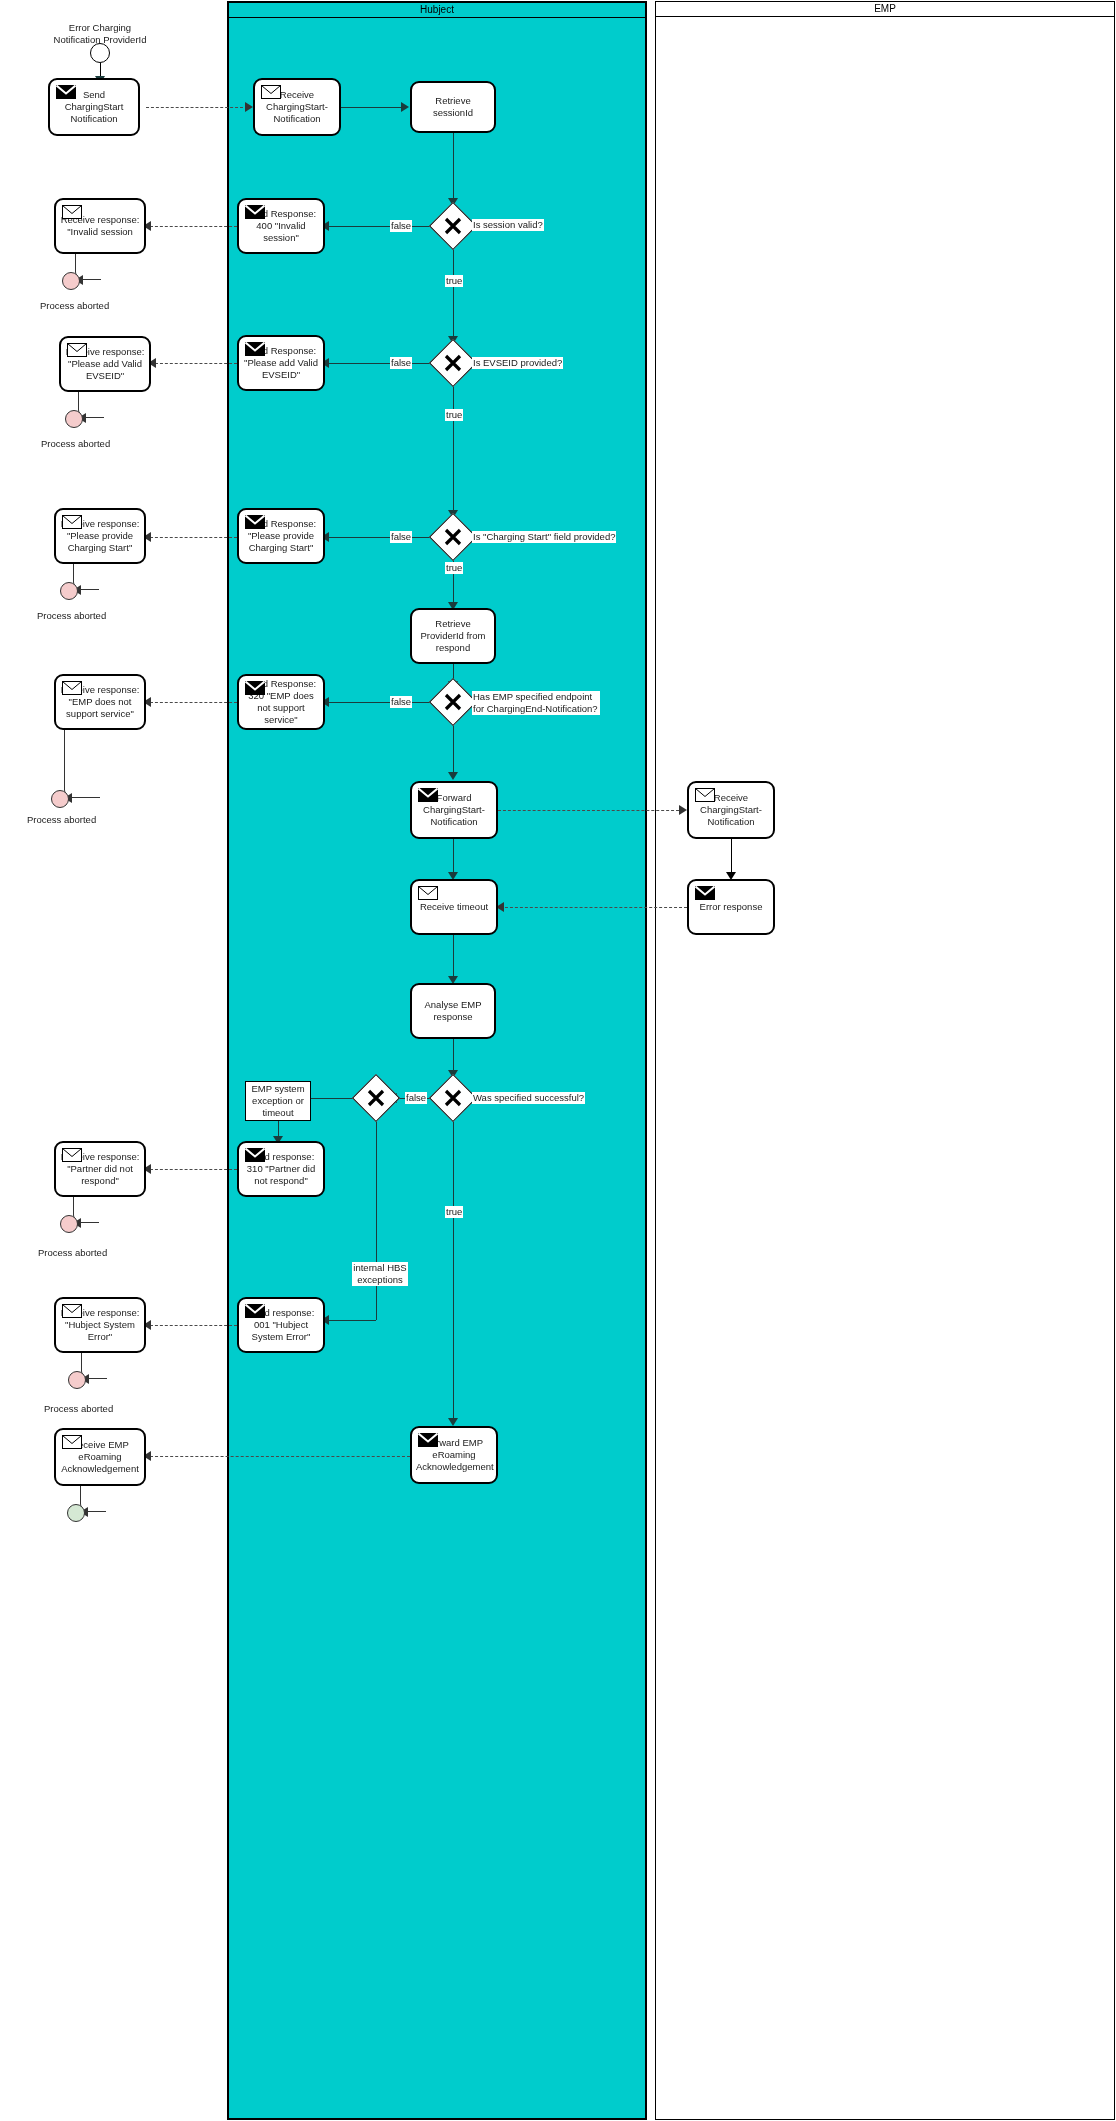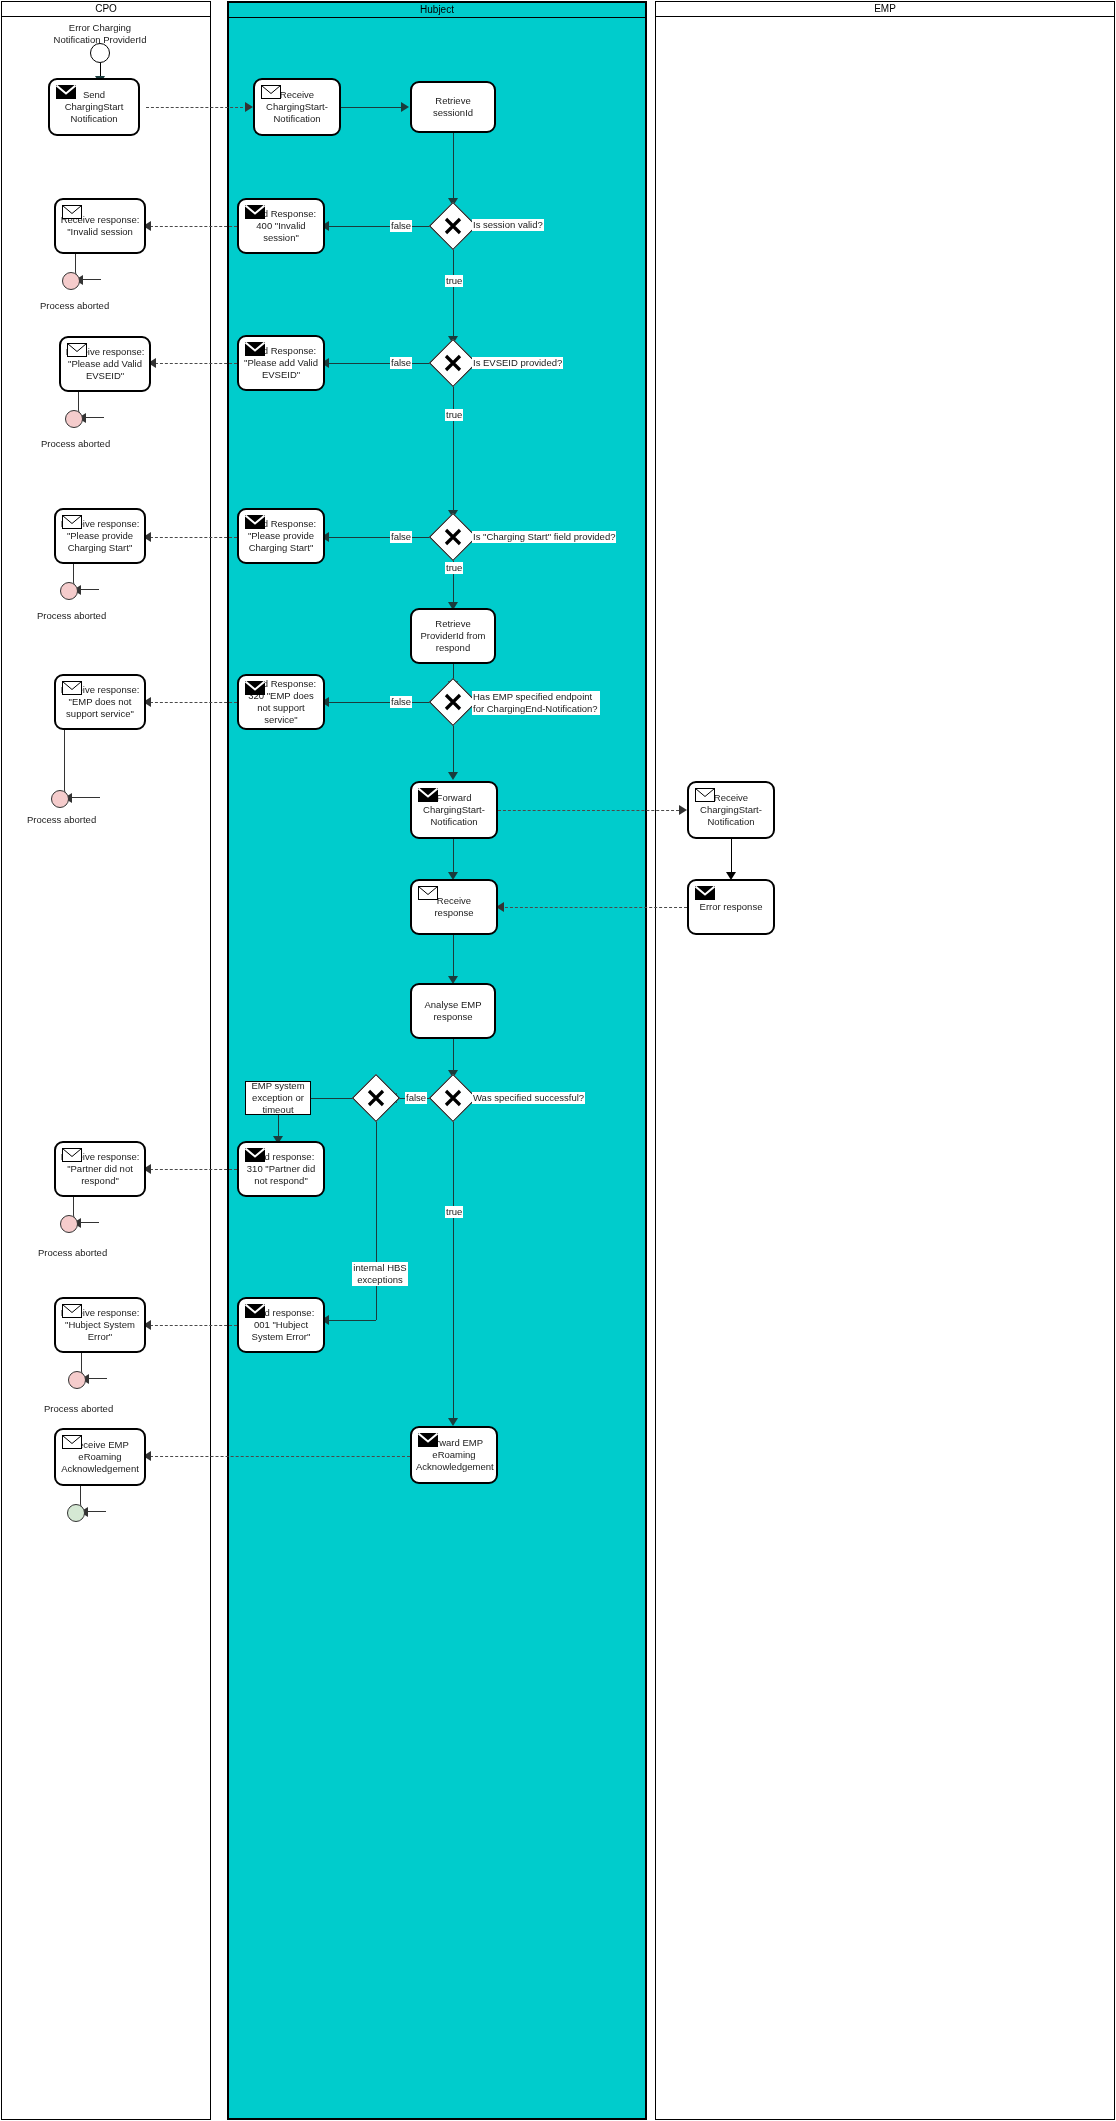--- a/index.html
+++ b/index.html
@@ -182,23 +182,20 @@
   .corner.bl {
     border-top: none; border-right: none;
     border-bottom-left-radius: 8px;
   }
 </style>
 </head>
 <body>
 
 <div id="canvas">
 
-  <div class="pool" style="left:1px; top:1px; width:210px; height:2119px;">
-    <div class="pool-header">CPO</div>
-  </div>
 
   <div class="pool teal" style="left:227px; top:1px; width:420px; height:2119px;">
     <div class="pool-header">Hubject</div>
   </div>
 
   <div class="pool" style="left:655px; top:1px; width:460px; height:2119px;">
     <div class="pool-header">EMP</div>
   </div>
 
   <div class="event-label multi" style="left:30px; top:22px; width:140px;">
@@ -472,21 +469,21 @@
   <div class="ln v" style="left:452.5px; top:839px; height:36px;"></div>
   <div class="arrow down" style="left:448px; top:872px;"></div>
 
   <div class="task" style="left:410px; top:879px; width:88px; height:56px;">
     <span class="env">
       <svg width="20" height="14" viewBox="0 0 20 14">
           <rect x="0.5" y="0.5" width="19" height="13" fill="#fff" stroke="#000"></rect>
           <path d="M0.5 0.5 L10 8.5 L19.5 0.5" fill="none" stroke="#000" stroke-width="1"></path>
         </svg>
     </span>
-    <span class="lbl">Receive response</span>
+    <span class="lbl">Receive timeout</span>
   </div>
 
   <div class="ln v" style="left:452.5px; top:935px; height:44px;"></div>
   <div class="arrow down" style="left:448px; top:976px;"></div>
 
   <div class="task" style="left:410px; top:983px; width:86px; height:56px;">
     <span class="lbl">Analyse EMP response</span>
   </div>
 
   <div class="ln v" style="left:452.5px; top:1039px; height:34px;"></div>
@@ -504,21 +501,21 @@
   <div class="arrow left" style="left:389px; top:1093px;"></div>
   <div class="flow-lbl" style="left:405px; top:1092px;">false</div>
 
   <div class="gw" style="left:359px; top:1081px;">
     <div class="diamond"></div>
     <svg class="xmark" viewBox="0 0 34 34">
       <path d="M10 10 L24 24 M24 10 L10 24" stroke="#000" stroke-width="3.2" fill="none"></path>
     </svg>
   </div>
 
-  <div class="annot" style="left:245px; top:1081px; width:66px; height:34px;">EMP system exception or timeout</div>
+  <div class="annot" style="left:245px; top:1081px; width:66px; height:40px;">EMP system exception or timeout</div>
   <div class="ln h" style="left:311px; top:1097.5px; width:50px;"></div>
 
   <div class="ln v" style="left:277.5px; top:1115px; height:24px;"></div>
   <div class="arrow down" style="left:273px; top:1136px;"></div>
 
   <div class="task" style="left:237px; top:1141px; width:88px; height:56px;">
     <span class="env">
       <svg width="20" height="14" viewBox="0 0 20 14">
           <rect x="0.5" y="0.5" width="19" height="13" fill="#000" stroke="#000"></rect>
           <path d="M0.5 0.5 L10 8.5 L19.5 0.5" fill="none" stroke="#fff" stroke-width="2"></path>

